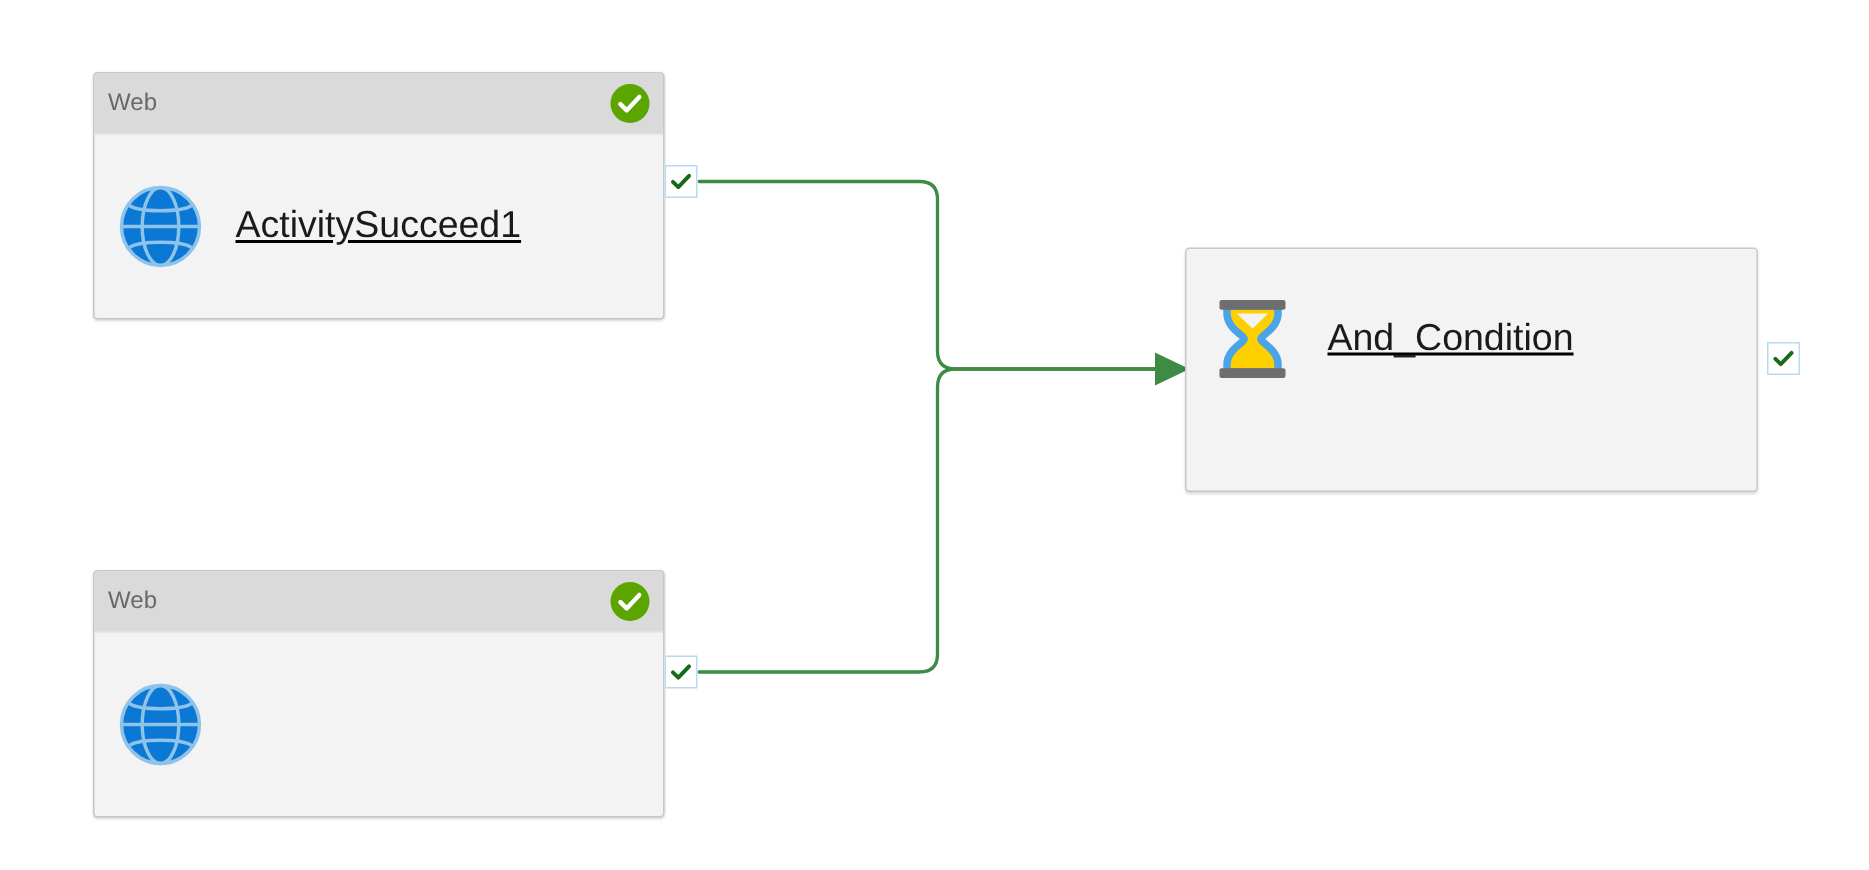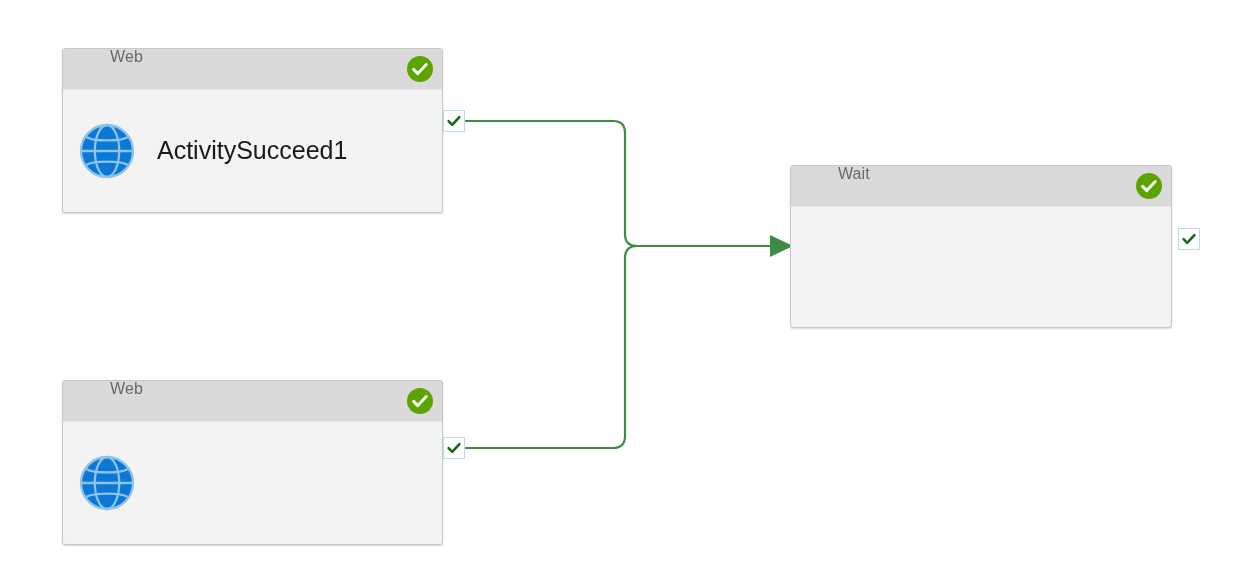--- a/index.html
+++ b/index.html
@@ -39,21 +39,21 @@
     border-radius: 3px;
     box-shadow: 0 1px 2px rgba(0,0,0,0.16);
     overflow: hidden;
   }
   .node-header {
     position: relative;
     height: 40px;
     background: #dadada;
     border-bottom: 1px solid #e7e7e7;
     display: flex;
-    padding-left: 38px;
+    align-items: center;
   }
   .node-type {
     font-size: 16px;
     color: #696969;
     margin-left: 9px;
     letter-spacing: 0.1px;
     line-height: 1;
   }
   .status-badge {
     position: absolute;
@@ -69,20 +69,21 @@
     justify-content: center;
   }
   .status-badge svg { display: block; }
 
   .node-body {
     height: calc(100% - 41px);
     display: flex;
     align-items: center;
     padding-left: 15px;
     box-sizing: border-box;
+    text-decoration: underline;
   }
   .node-icon {
     width: 58px;
     height: 58px;
     flex: 0 0 58px;
     display: flex;
     align-items: center;
     justify-content: center;
   }
   .node-icon svg { display: block; }
@@ -175,27 +176,39 @@
       </span>
     </div>
   </div>
   <div class="handle" style="left:443px; top:437px;">
     <svg width="16" height="16" viewBox="0 0 16 16">
       <path d="M2.6 8.2 L6.2 11.8 L13.4 4.2" fill="none" stroke="#166b16" stroke-width="2.6" stroke-linecap="round" stroke-linejoin="round"></path>
     </svg>
   </div>
 
   <div class="node" style="left:790px; top:165px; width:382px; height:163px;">
-    <div class="node-header">
-      <span class="node-type">Wait</span>
-      <span class="status-badge">
-        <svg width="26" height="26" viewBox="0 0 26 26">
-          <path d="M6.6 13.4 L10.8 17.6 L19.2 8.6" fill="none" stroke="#ffffff" stroke-width="2.9" stroke-linecap="round" stroke-linejoin="round"></path>
-        </svg>
-      </span>
+    <div class="node-body">
+      <span class="node-icon">
+        <svg width="56" height="60" viewBox="0 0 56 60">
+
+          <path d="M13 10 L43 10 L43 13 C43 22 31.5 27 31.5 30
+                   C31.5 33 43 38 43 47 L43 50 L13 50 L13 47
+                   C13 38 24.5 33 24.5 30 C24.5 27 13 22 13 13 Z" fill="#ffd000"></path>
+
+          <path d="M11 8 L45 8 L45 13 C45 23 33.5 27.5 33.5 30
+                   C33.5 32.5 45 37 45 47 L45 52 L11 52 L11 47
+                   C11 37 22.5 32.5 22.5 30 C22.5 27.5 11 23 11 13 Z" fill="none" stroke="#4ba3e8" stroke-width="5" stroke-linejoin="round"></path>
+
+          <path d="M17.5 13 L38.5 13 L28 23 Z" fill="#f3f3f3"></path>
+
+          <rect x="6" y="4" width="44" height="6.5" rx="1.4" fill="#6e6e6e"></rect>
+          <rect x="6" y="49.5" width="44" height="6.5" rx="1.4" fill="#6e6e6e"></rect>
+        </svg>
+      </span>
+      <span class="node-name">And_Condition</span>
     </div>
   </div>
   <div class="handle" style="left:1178px; top:228px;">
     <svg width="16" height="16" viewBox="0 0 16 16">
       <path d="M2.6 8.2 L6.2 11.8 L13.4 4.2" fill="none" stroke="#166b16" stroke-width="2.6" stroke-linecap="round" stroke-linejoin="round"></path>
     </svg>
   </div>
 
 </div>
 

